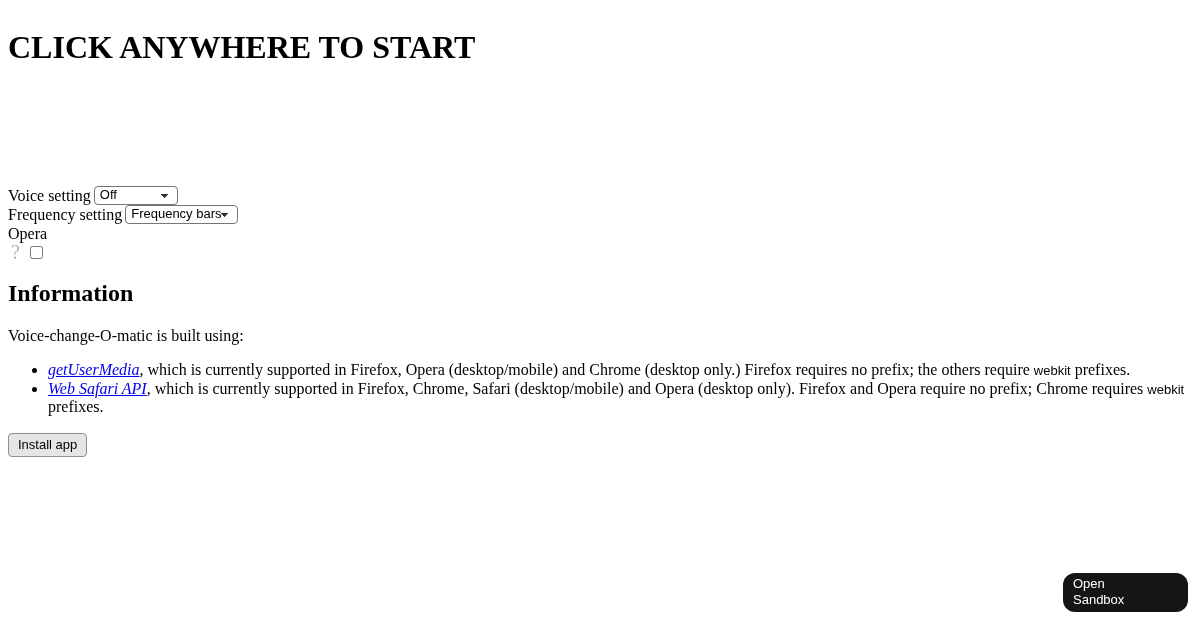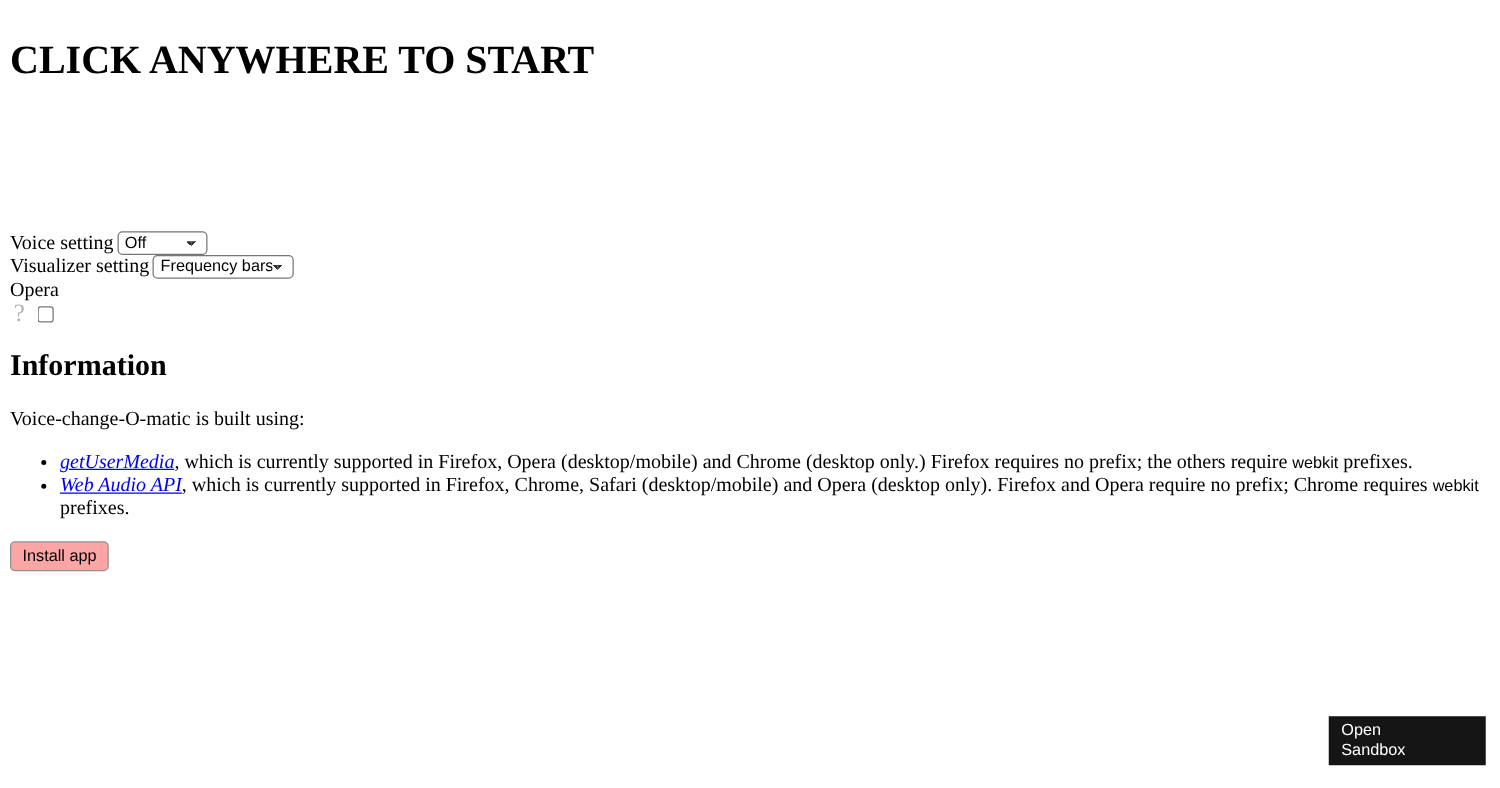--- a/index.html
+++ b/index.html
@@ -43,21 +43,21 @@
     padding: 0 16px 1px 5px;
     margin-left: 3px;
     vertical-align: middle;
     background-image:
       linear-gradient(45deg, transparent 50%, #333 50%),
       linear-gradient(135deg, #333 50%, transparent 50%);
     background-position: calc(100% - 12px) 7px, calc(100% - 8px) 7px;
     background-size: 4px 4px, 4px 4px;
     background-repeat: no-repeat;
   }
-  .voice-select { width: 72px; }
+  .voice-select { width: 84px; }
   .visualizer-select { width: 113px; text-align: right; }
   .help-glyph {
     color: #b3b3b3;
     font-size: 20px;
     margin-left: 3px;
     cursor: pointer;
     vertical-align: middle;
   }
   input[type="checkbox"] {
     width: 13px;
@@ -84,35 +84,35 @@
     font-style: italic;
   }
   code {
     font-family: Liberation Sans, sans-serif;
     font-size: 13px;
   }
   .install-btn {
     font-family: "Liberation Sans", sans-serif;
     font-size: 13px;
     color: #000;
-    background: #fca5a5;
+    background: #e5e5e5;
     border: 1px solid #8f8f8f;
     border-radius: 4px;
     padding: 3px 9px 4px;
     cursor: pointer;
   }
   .sandbox-btn {
     position: fixed;
     right: 12px;
     bottom: 18px;
     width: 125px;
     background: #151515;
     color: #ffffff;
     border: none;
-    border-radius: 0;
+    border-radius: 12px;
     padding: 3px 10px 4px;
     text-align: left;
     font-family: "Liberation Sans", sans-serif;
     font-size: 13px;
     line-height: 16px;
     cursor: pointer;
   }
   .sandbox-btn span { display: block; }
 </style>
 </head>
@@ -120,40 +120,40 @@
 
 <h1>CLICK ANYWHERE TO START</h1>
 
 <div class="visualizer"></div>
 
 <form class="controls">
   <div class="row">
     <label>Voice setting</label><select class="voice-select"><option>Off</option></select>
   </div>
   <div class="row">
-    <label>Visualizer setting</label><select class="visualizer-select"><option>Frequency bars</option></select>
+    <label>Frequency setting</label><select class="visualizer-select"><option>Frequency bars</option></select>
   </div>
   <div class="row">
     <label>Opera</label>
   </div>
   <div class="row">
     <span class="help-glyph">?</span><input type="checkbox" style="">
   </div>
 </form>
 
 <h2>Information</h2>
 
 <p>Voice-change-O-matic is built using:</p>
 
 <ul>
   <li>
     <a href="#">getUserMedia</a><span>, which is currently supported in Firefox, Opera (desktop/mobile) and Chrome (desktop only.) Firefox requires no prefix; the others require </span><code>webkit</code><span> prefixes.</span>
   </li>
   <li>
-    <a href="#">Web Audio API</a><span>, which is currently supported in Firefox, Chrome, Safari (desktop/mobile) and Opera (desktop only). Firefox and Opera require no prefix; Chrome requires </span><code>webkit</code><span> prefixes.</span>
+    <a href="#">Web Safari API</a><span>, which is currently supported in Firefox, Chrome, Safari (desktop/mobile) and Opera (desktop only). Firefox and Opera require no prefix; Chrome requires </span><code>webkit</code><span> prefixes.</span>
   </li>
 </ul>
 
 <p>
   <button type="button" class="install-btn">Install app</button>
 </p>
 
 <button type="button" class="sandbox-btn">
   <span>Open</span>
   <span>Sandbox</span>

